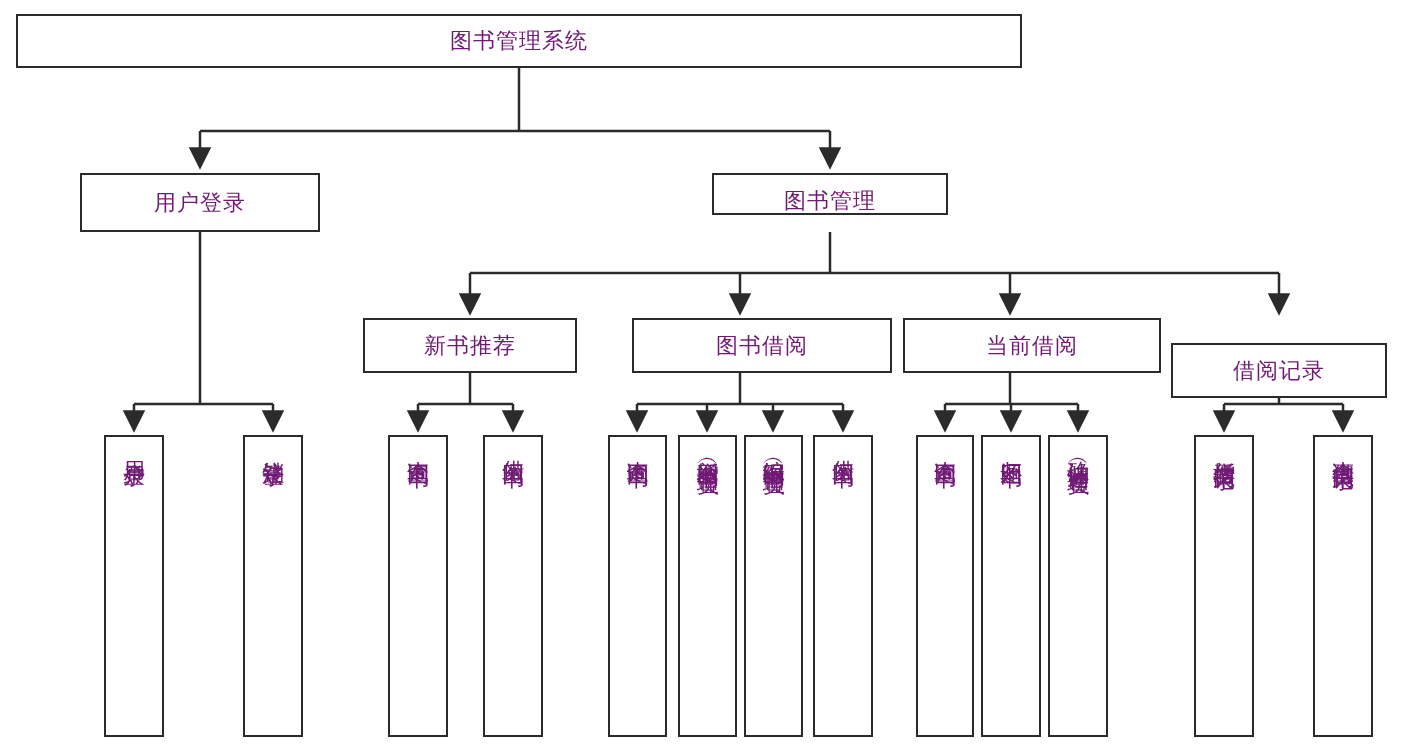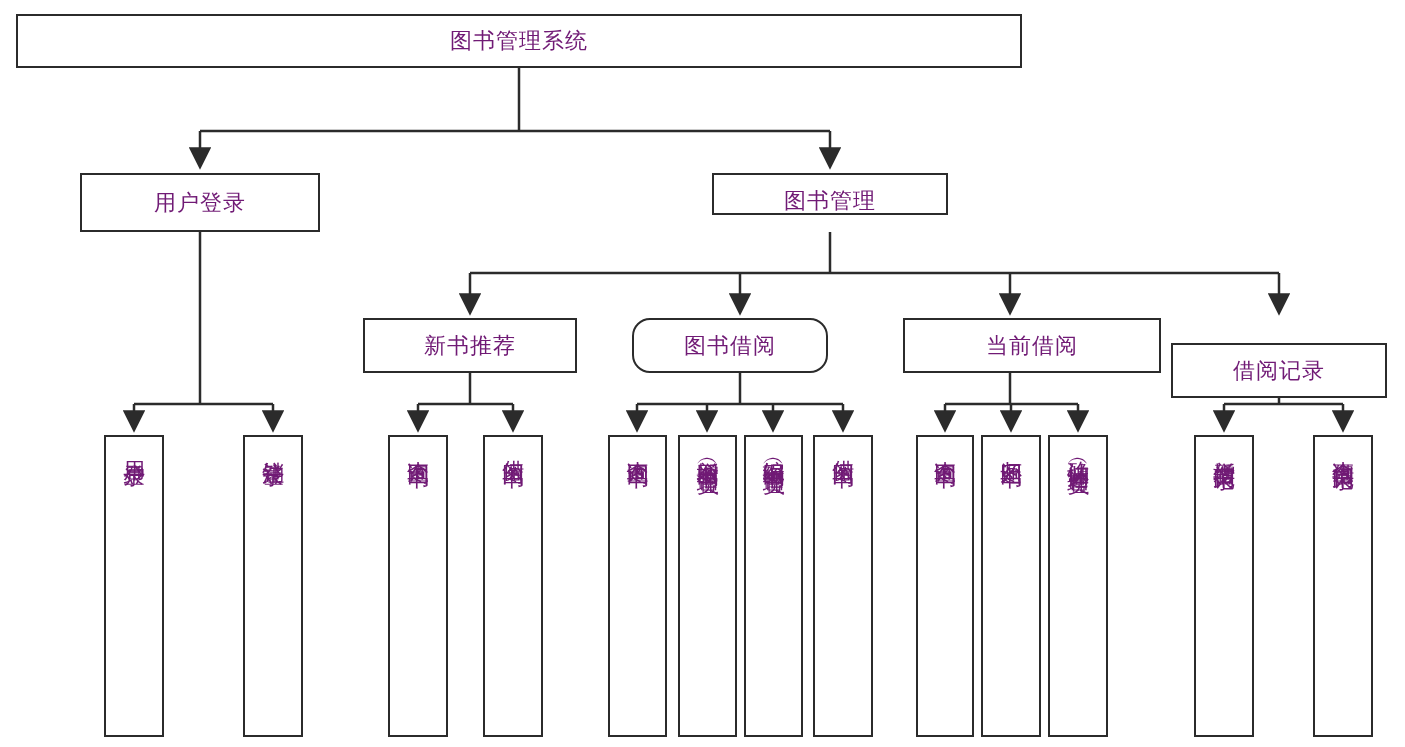--- a/index.html
+++ b/index.html
@@ -113,21 +113,21 @@
   <div class="node" style="left:80px;top:173px;width:240px;height:59px;">
     <span class="lbl">用户登录</span>
   </div>
   <div class="node" style="left:712px;top:173px;width:236px;height:42px;align-items:flex-end;">
     <span class="lbl">图书管理</span>
   </div>
 
   <div class="node" style="left:363px;top:318px;width:214px;height:55px;">
     <span class="lbl">新书推荐</span>
   </div>
-  <div class="node" style="left:632px;top:318px;width:196px;height:55px;border-radius:18px;">
+  <div class="node" style="left:632px;top:318px;width:260px;height:55px;">
     <span class="lbl">图书借阅</span>
   </div>
   <div class="node" style="left:903px;top:318px;width:258px;height:55px;">
     <span class="lbl">当前借阅</span>
   </div>
   <div class="node" style="left:1171px;top:318px;width:216px;height:55px;margin-top:25px;">
     <span class="lbl">借阅记录</span>
   </div>
 
   <div class="node leaf" style="left:104px;top:435px;width:60px;height:302px;">

